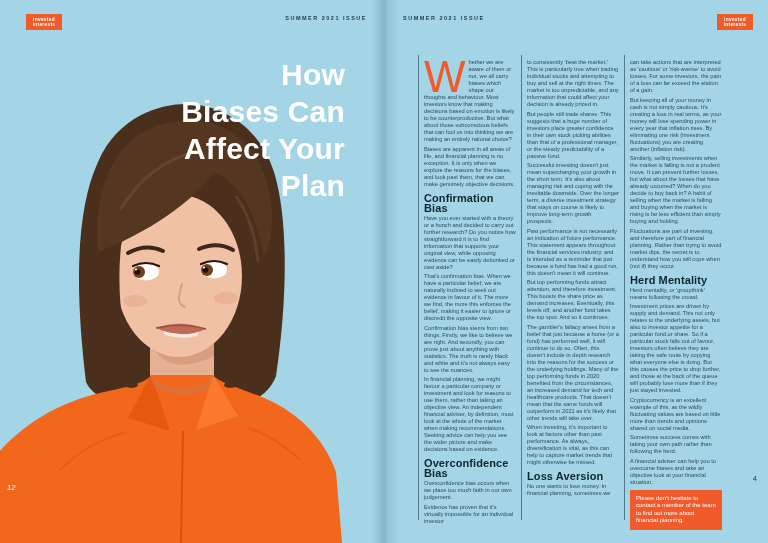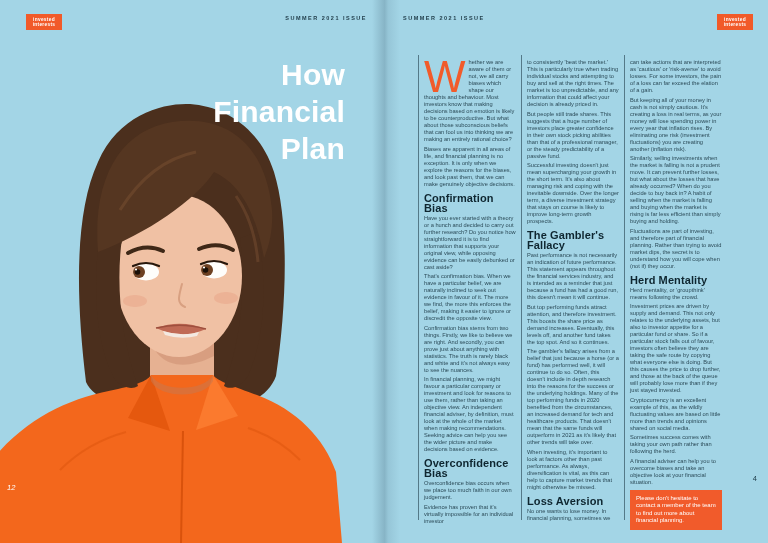--- a/index.html
+++ b/index.html
@@ -140,21 +140,22 @@
 
     <div class="logo logo-left">
       <span>invested</span>
       <span>interests</span>
     </div>
 
     <div class="issue-label issue-left">SUMMER 2021 ISSUE</div>
 
     <h1 class="article-title">
       <div>How</div>
-      <div>Financial</div>
+      <div>Biases Can</div>
+      <div>Affect Your</div>
       <div>Plan</div>
     </h1>
 
     <div class="pagenum pagenum-left">12</div>
   </div>
 
   <div class="page page-right">
 
     <div class="issue-label issue-right">SUMMER 2021 ISSUE</div>
 
@@ -173,21 +174,20 @@
           <p class="body-p">Confirmation bias stems from two things. Firstly, we like to believe we are right. And secondly, you can prove just about anything with statistics. The truth is rarely black and white and it's not always easy to see the nuances.</p>
           <p class="body-p">In financial planning, we might favour a particular company or investment and look for reasons to use them, rather than taking an objective view. An independent financial adviser, by definition, must look at the whole of the market when making recommendations. Seeking advice can help you see the wider picture and make decisions based on evidence.</p>
           <h3 class="sec-heading">Overconfidence Bias</h3>
           <p class="body-p">Overconfidence bias occurs when we place too much faith in our own judgement.</p>
           <p class="body-p">Evidence has proven that it's virtually impossible for an individual investor</p>
         </div>
       <div class="col">
           <p class="body-p">to consistently 'beat the market.' This is particularly true when trading individual stocks and attempting to buy and sell at the right times. The market is too unpredictable, and any information that could affect your decision is already priced in.</p>
           <p class="body-p">But people still trade shares. This suggests that a huge number of investors place greater confidence in their own stock picking abilities than that of a professional manager, or the steady predictability of a passive fund.</p>
           <p class="body-p">Successful investing doesn't just mean supercharging your growth in the short term. It's also about managing risk and coping with the inevitable downside. Over the longer term, a diverse investment strategy that stays on course is likely to improve long-term growth prospects.</p>
-          <h3 class="sec-heading">The Gambler's Fallacy</h3>
           <p class="body-p">Past performance is not necessarily an indication of future performance. This statement appears throughout the financial services industry, and is intended as a reminder that just because a fund has had a good run, this doesn't mean it will continue.</p>
           <p class="body-p">But top performing funds attract attention, and therefore investment. This boosts the share price as demand increases. Eventually, this levels off, and another fund takes the top spot. And so it continues.</p>
           <p class="body-p">The gambler's fallacy arises from a belief that just because a horse (or a fund) has performed well, it will continue to do so. Often, this doesn't include in depth research into the reasons for the success or the underlying holdings. Many of the top performing funds in 2020 benefited from the circumstances, an increased demand for tech and healthcare products. That doesn't mean that the same funds will outperform in 2021 as it's likely that other trends will take over.</p>
           <p class="body-p">When investing, it's important to look at factors other than past performance. As always, diversification is vital, as this can help to capture market trends that might otherwise be missed.</p>
           <h3 class="sec-heading">Loss Aversion</h3>
           <p class="body-p">No one wants to lose money. In financial planning, sometimes we</p>
         </div>
       <div class="col">
           <p class="body-p">can take actions that are interpreted as 'cautious' or 'risk-averse' to avoid losses. For some investors, the pain of a loss can far exceed the elation of a gain.</p>
           <p class="body-p">But keeping all of your money in cash is not simply cautious. It's creating a loss in real terms, as your money will lose spending power in every year that inflation rises. By eliminating one risk (investment fluctuations) you are creating another (inflation risk).</p>

